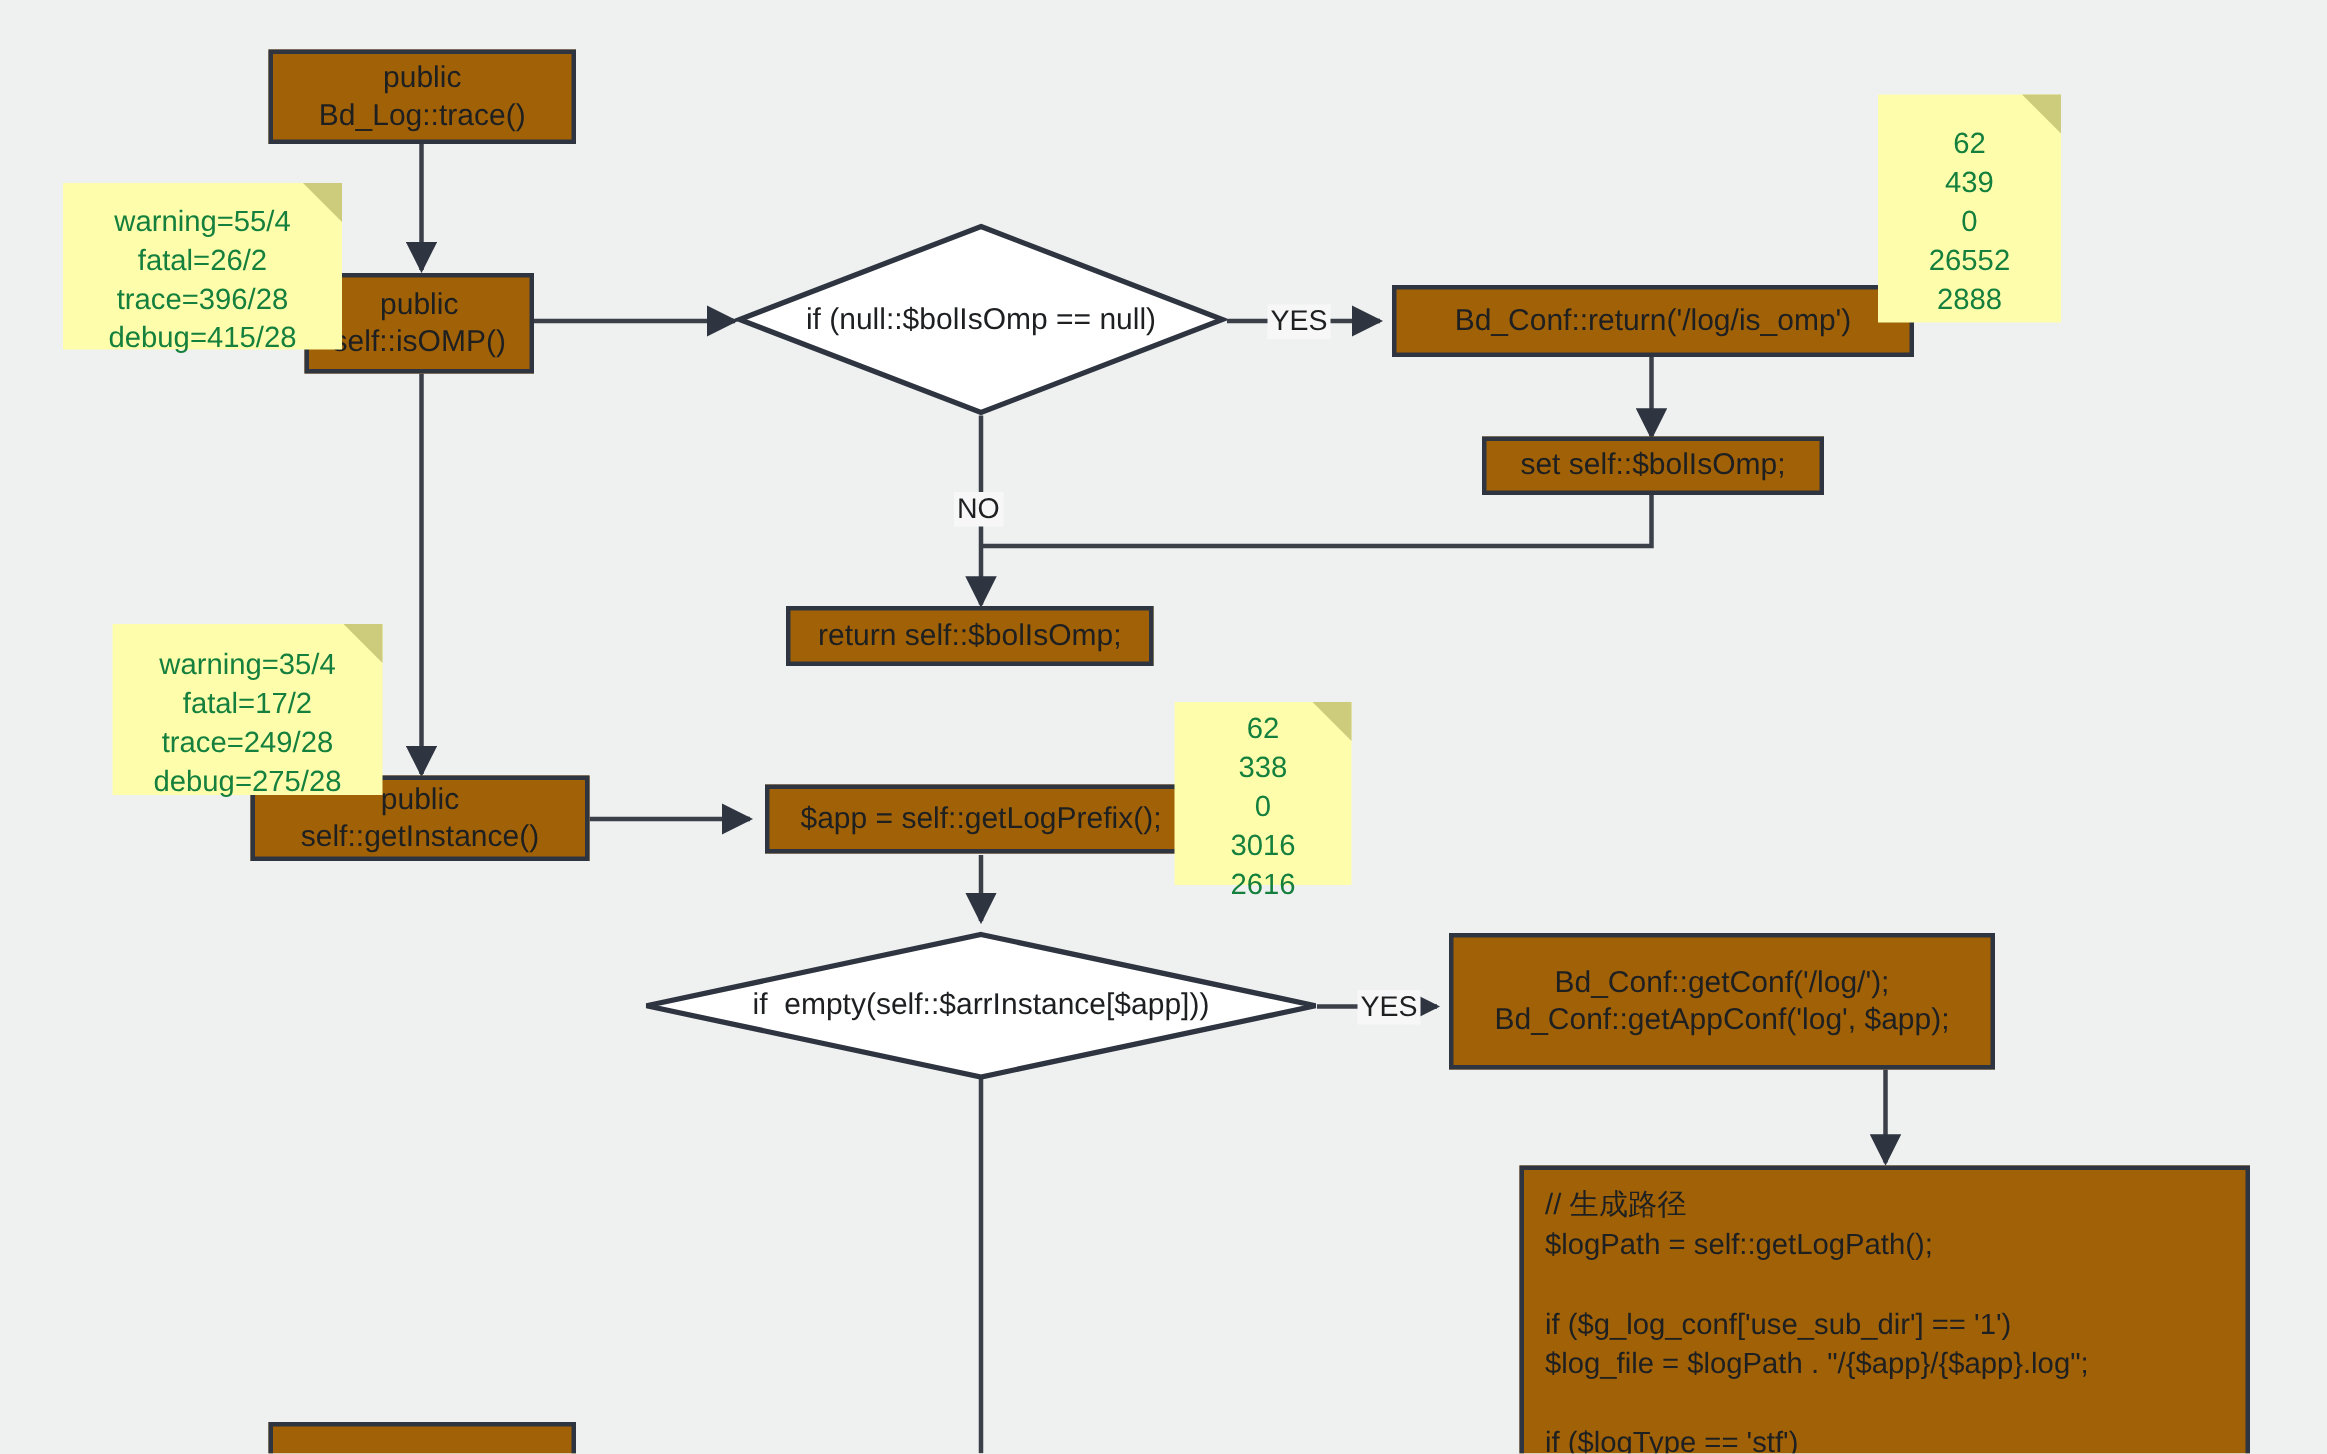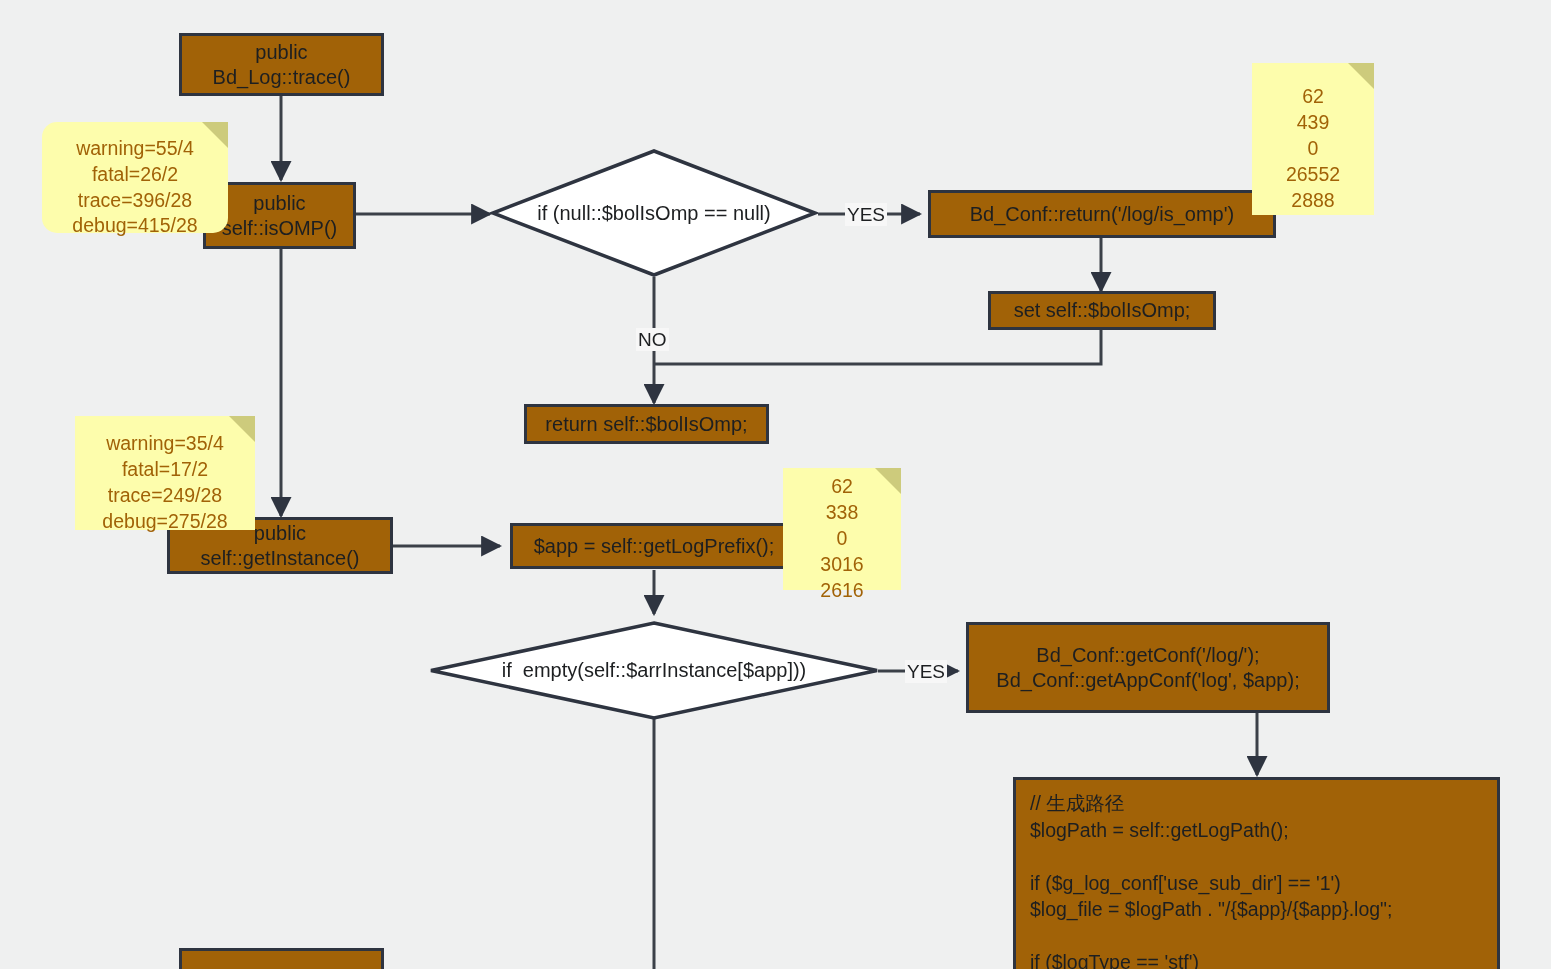--- a/index.html
+++ b/index.html
@@ -60,21 +60,21 @@
   }
   .diamond svg {
     position: absolute;
     left: 0;
     top: 0;
   }
   .note {
     position: absolute;
     box-sizing: border-box;
     background: #fdfdac;
-    color: #a16207;
+    color: #15803d;
     font-size: 19.5px;
     line-height: 1.33;
     text-align: center;
     display: flex;
     align-items: center;
     justify-content: center;
     white-space: pre;
     padding-top: 20px;
   }
   .note .fold {
@@ -173,21 +173,21 @@
 $logPath = self::getLogPath();
 
 if ($g_log_conf['use_sub_dir'] == '1')
 $log_file = $logPath . "/{$app}/{$app}.log";
 
 if ($logType == 'stf')
 $log_file = $logDir . $app . '.' . $logType . '.log';</div>
 
   <div class="node" style="left:179px; top:948px; width:205px; height:60px;"></div>
 
-  <div class="note" style="left:42px; top:122px; width:186px; height:111px;border-radius:15px;">
+  <div class="note" style="left:42px; top:122px; width:186px; height:111px;">
     <span class="fold"></span>
     <span>warning=55/4
 fatal=26/2
 trace=396/28
 debug=415/28</span>
   </div>
 
   <div class="note" style="left:75px; top:416px; width:180px; height:114px;align-items:center;">
     <span class="fold"></span>
     <span>warning=35/4

